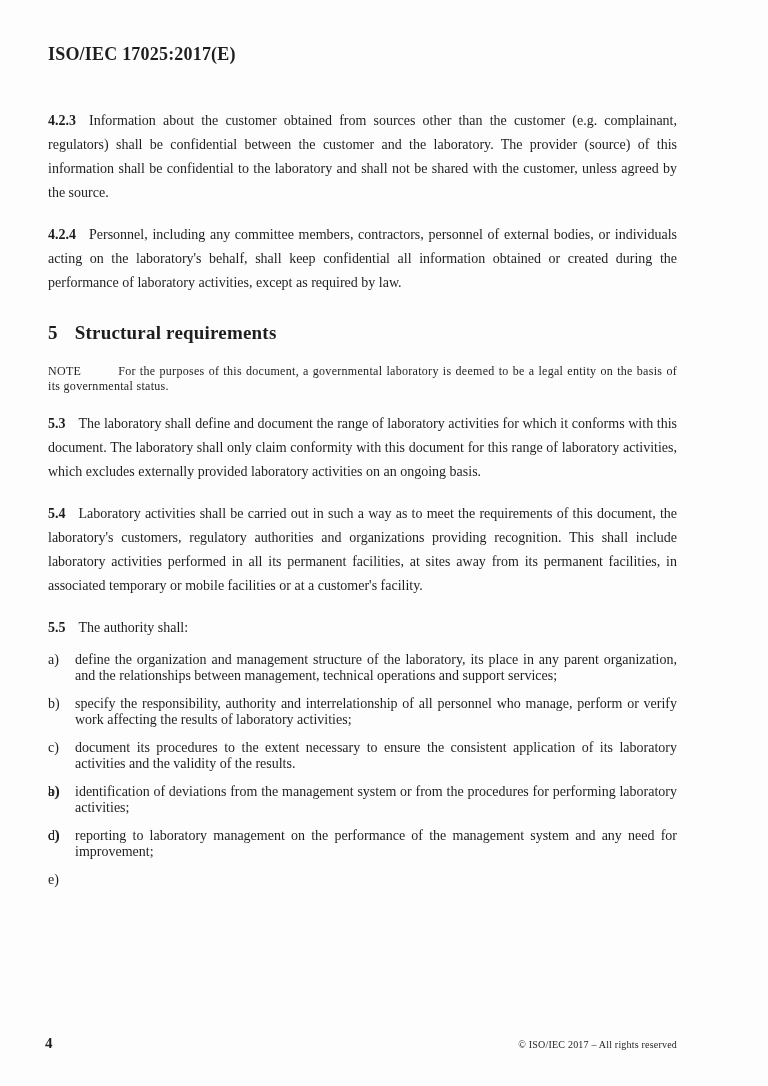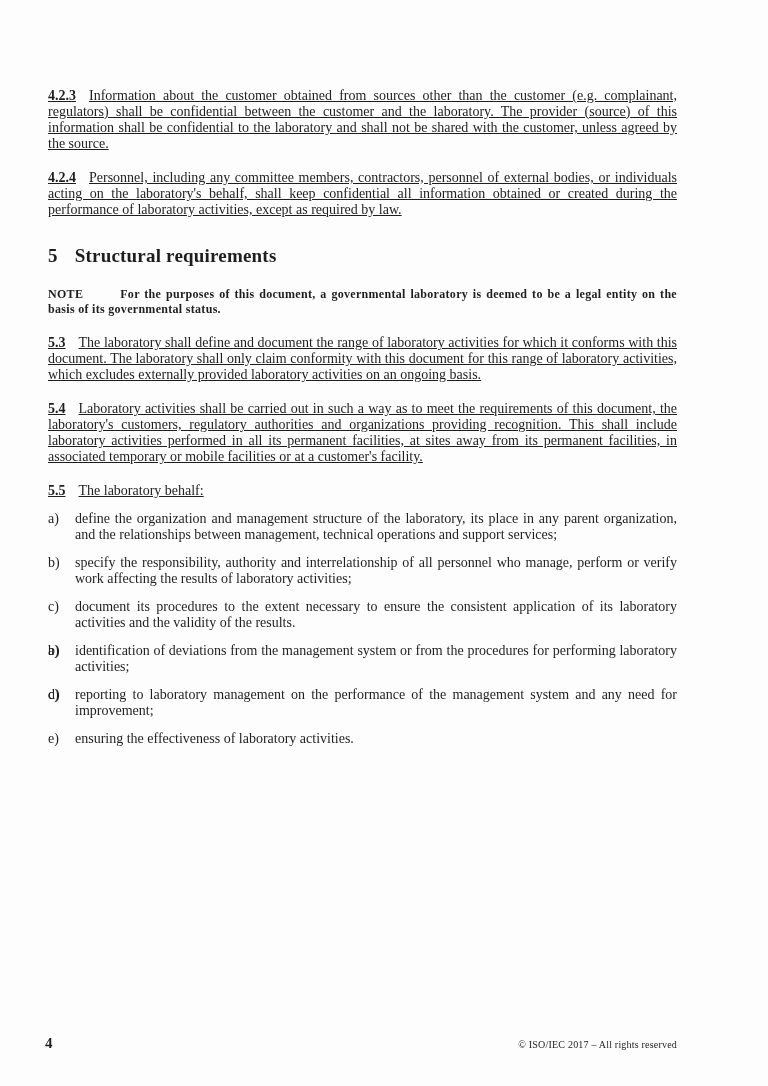--- a/index.html
+++ b/index.html
@@ -17,24 +17,23 @@
     height: 1086px;
     padding: 44px 91px 0 48px;
   }
   .doc-header {
     font-size: 18px;
     font-weight: bold;
     letter-spacing: 0.2px;
   }
   .para {
     font-size: 14px;
-    line-height: 16px;
+    line-height: 24px;
     text-align: justify;
     margin-top: 18px;
-    text-decoration: underline;
   }
   .para.first { margin-top: 44px; }
   .num {
     font-weight: bold;
     margin-right: 13px;
     white-space: nowrap;
   }
   .sec-heading {
     font-size: 19px;
     line-height: 20px;
@@ -42,21 +41,20 @@
     margin: 28px 0 21px 0;
     letter-spacing: 0.2px;
   }
   .sec-num { margin-right: 17px; }
   .note {
     font-size: 12px;
     line-height: 15px;
     text-align: justify;
     margin-top: 11px;
     letter-spacing: 0.3px;
-    font-weight: bold;
   }
   .note-label {
     margin-right: 37px;
     white-space: nowrap;
   }
   .li {
     position: relative;
     font-size: 14px;
     line-height: 16px;
     text-align: justify;
@@ -84,46 +82,47 @@
   .copyright {
     font-size: 10px;
     letter-spacing: 0.2px;
   }
 </style>
 </head>
 <body>
 
 <div class="page">
 
+  <div class="doc-header">ISO/IEC 17025:2017(E)</div>
 
   <p class="para first"><span class="num">4.2.3</span><span>Information about the customer obtained from sources other than the customer (e.g. complainant, regulators) shall be confidential between the customer and the laboratory. The provider (source) of this information shall be confidential to the laboratory and shall not be shared with the customer, unless agreed by the source.</span></p>
 
   <p class="para"><span class="num">4.2.4</span><span>Personnel, including any committee members, contractors, personnel of external bodies, or individuals acting on the laboratory's behalf, shall keep confidential all information obtained or created during the performance of laboratory activities, except as required by law.</span></p>
 
   <div class="sec-heading"><span class="sec-num">5</span><span>Structural requirements</span></div>
 
 
   <p class="note"><span class="note-label">NOTE</span><span>For the purposes of this document, a governmental laboratory is deemed to be a legal entity on the basis of its governmental status.</span></p>
 
 
   <p class="para"><span class="num">5.3</span><span>The laboratory shall define and document the range of laboratory activities for which it conforms with this document. The laboratory shall only claim conformity with this document for this range of laboratory activities, which excludes externally provided laboratory activities on an ongoing basis.</span></p>
 
   <p class="para"><span class="num">5.4</span><span>Laboratory activities shall be carried out in such a way as to meet the requirements of this document, the laboratory's customers, regulatory authorities and organizations providing recognition. This shall include laboratory activities performed in all its permanent facilities, at sites away from its permanent facilities, in associated temporary or mobile facilities or at a customer's facility.</span></p>
 
-  <p class="para"><span class="num">5.5</span><span>The laboratory behalf:</span></p>
+  <p class="para"><span class="num">5.5</span><span>The authority shall:</span></p>
 
   <div class="li"><span class="marker">a)</span><span>define the organization and management structure of the laboratory, its place in any parent organization, and the relationships between management, technical operations and support services;</span></div>
   <div class="li"><span class="marker">b)</span><span>specify the responsibility, authority and interrelationship of all personnel who manage, perform or verify work affecting the results of laboratory activities;</span></div>
   <div class="li"><span class="marker">c)</span><span>document its procedures to the extent necessary to ensure the consistent application of its laboratory activities and the validity of the results.</span></div>
 
 
   <div class="li"><span class="marker">a)</span></div>
   <div class="li"><span class="marker">b)</span><span>identification of deviations from the management system or from the procedures for performing laboratory activities;</span></div>
   <div class="li"><span class="marker">c)</span></div>
   <div class="li"><span class="marker">d)</span><span>reporting to laboratory management on the performance of the management system and any need for improvement;</span></div>
-  <div class="li"><span class="marker">e)</span><span>ensuring the effectiveness of laboratory activities.</span></div>
+  <div class="li"><span class="marker">e)</span></div>
 
   <div class="footer">
     <span class="page-number">4</span>
     <span class="copyright">© ISO/IEC 2017 – All rights reserved</span>
   </div>
 
 </div>
 
 </body></html>

